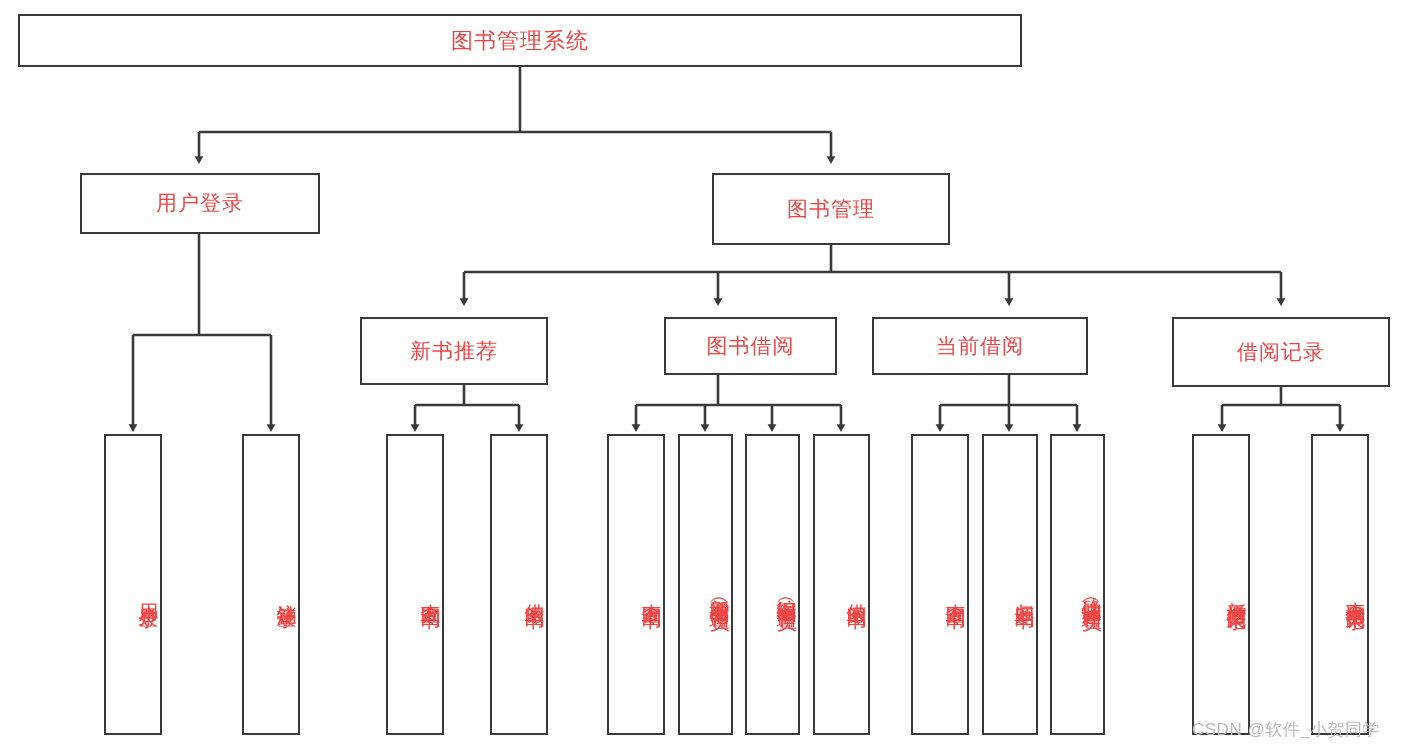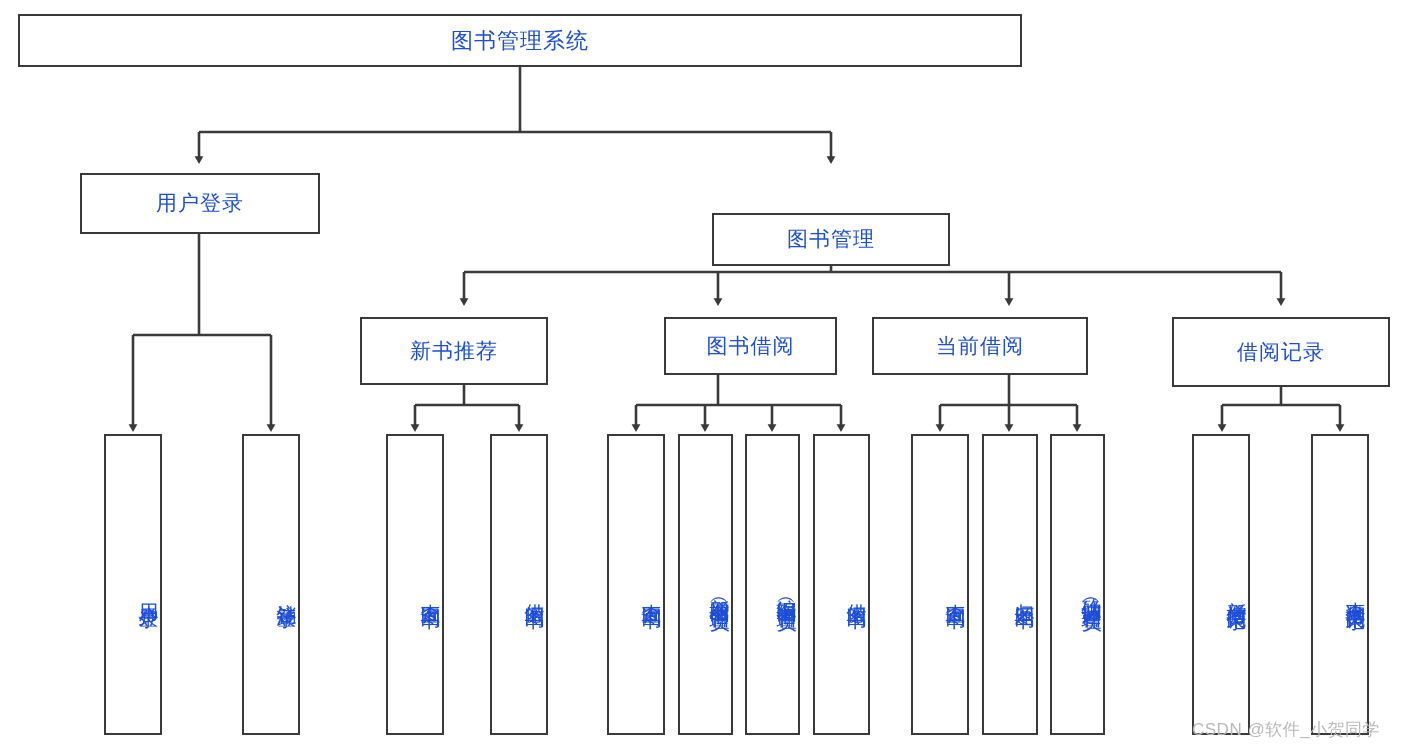--- a/index.html
+++ b/index.html
@@ -26,21 +26,21 @@
     pointer-events: none;
   }
   .node {
     position: absolute;
     box-sizing: border-box;
     border: 2px solid #3a3a3a;
     background: #ffffff;
     display: flex;
     align-items: center;
     justify-content: center;
-    color: #1d4ed8;
+    color: #ef4444;
     line-height: 1.18;
     text-align: center;
   }
   .node.horiz {
     font-size: 21px;
     letter-spacing: 1px;
   }
   .node.root {
     font-size: 22px;
     letter-spacing: 1px;
@@ -122,21 +122,21 @@
     </g>
   </svg>
 
   <div class="node root" style="left:18px; top:14px; width:1004px; height:53px;">
     <span>图书管理系统</span>
   </div>
 
   <div class="node horiz" style="left:80px; top:173px; width:240px; height:61px;">
     <span>用户登录</span>
   </div>
-  <div class="node horiz" style="left:712px; top:173px; width:238px; height:53px;margin-top:40px;">
+  <div class="node horiz" style="left:712px; top:173px; width:238px; height:72px;">
     <span>图书管理</span>
   </div>
 
   <div class="node horiz" style="left:360px; top:317px; width:188px; height:68px;">
     <span>新书推荐</span>
   </div>
   <div class="node horiz" style="left:632px; top:317px; width:173px; height:58px;margin-left:32px;">
     <span>图书借阅</span>
   </div>
   <div class="node horiz" style="left:856px; top:317px; width:216px; height:58px;margin-left:16px;">

